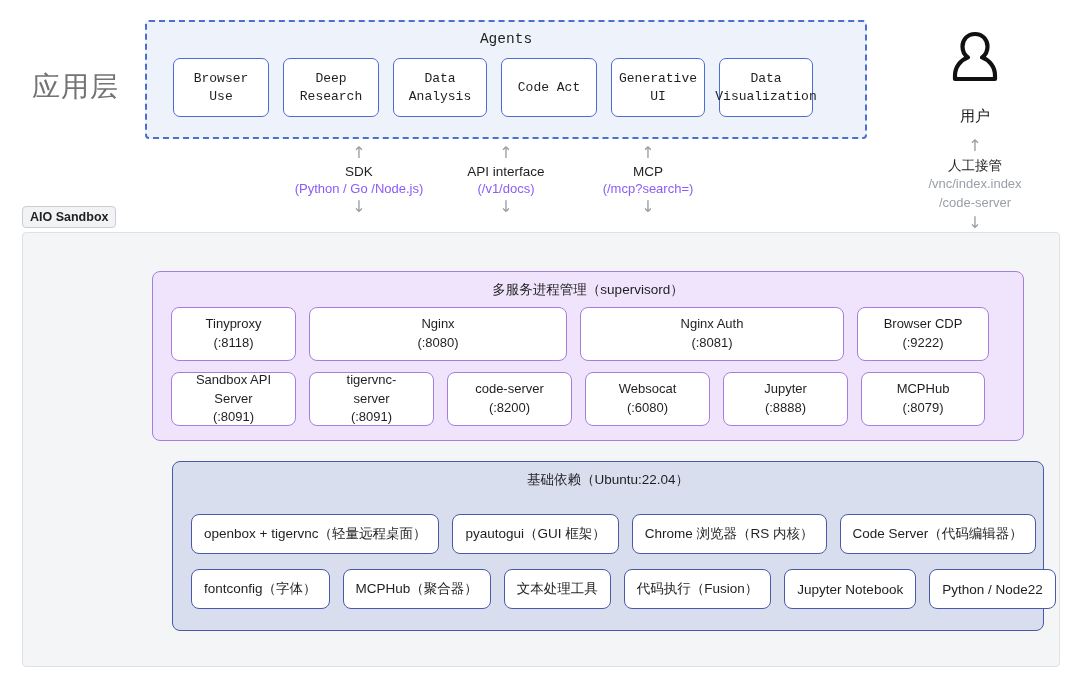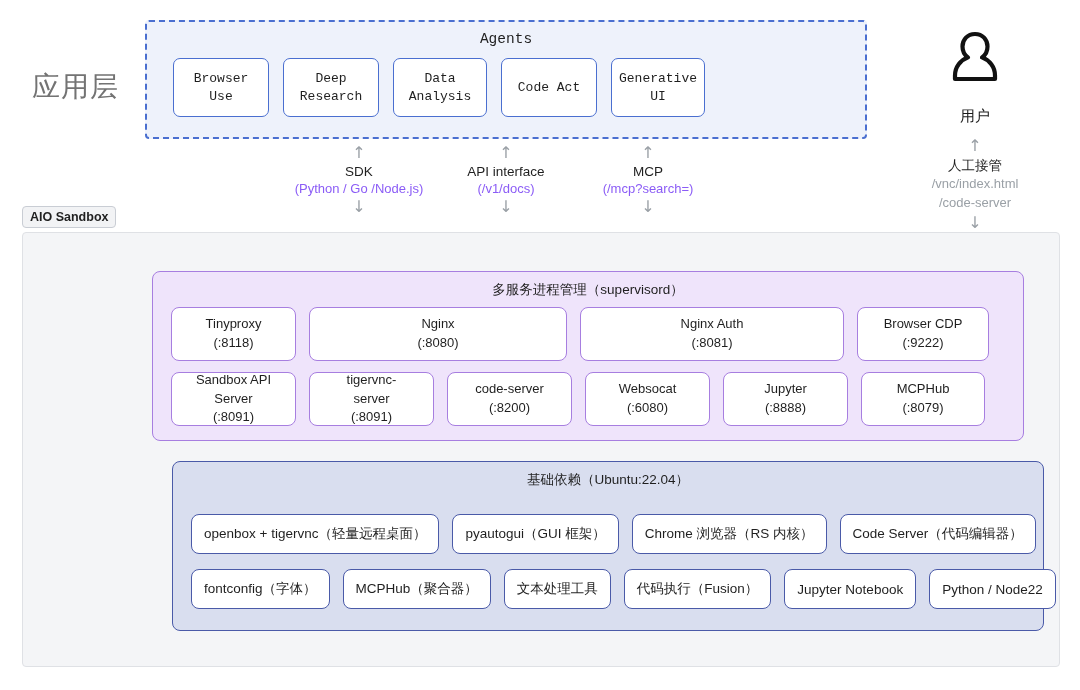--- a/index.html
+++ b/index.html
@@ -213,20 +213,21 @@
   <div class="layer-label" id="label-base">基础层</div>
 
   <div id="agents-box">
     <div id="agents-title">Agents</div>
     <div id="agents-row">
       <div class="agent-chip w1">Browser Use</div>
       <div class="agent-chip w1">Deep Research</div>
       <div class="agent-chip w2">Data Analysis</div>
       <div class="agent-chip w1">Code Act</div>
       <div class="agent-chip w2">Generative UI</div>
+      <div class="agent-chip w2">Data Visualization</div>
     </div>
   </div>
 
   <div class="connector" id="conn-0">
     <div class="arrow up">↑</div>
     <div class="c-main">SDK</div>
     <div class="c-sub">(Python / Go /Node.js)</div>
     <div class="arrow down">↓</div>
   </div>
   <div class="connector" id="conn-1">
@@ -244,21 +245,21 @@
 
   <div id="user-block">
     <div id="user-icon">
       <svg width="48" height="58" viewBox="0 0 48 58" aria-hidden="true">
         <path d="M24 4 C16.5 4 11.5 9.5 11.5 16.5 C11.5 21.2 13.7 25.2 17 27.4 C9.5 30.2 4 36.8 4 45.5 L4 49 L44 49 L44 45.5 C44 36.8 38.5 30.2 31 27.4 C34.3 25.2 36.5 21.2 36.5 16.5 C36.5 9.5 31.5 4 24 4 Z" fill="none" stroke="#111111" stroke-width="4.2" stroke-linejoin="round"></path>
       </svg>
     </div>
     <div id="user-name">用户</div>
     <div id="user-arrow-up">↑</div>
     <div id="user-handover">人工接管</div>
-    <div class="user-path">/vnc/index.html</div>
+    <div class="user-path">/vnc/index.index</div>
     <div class="user-path">/code-server</div>
     <div id="user-arrow-down">↓</div>
   </div>
 
   <div id="sandbox-badge">AIO Sandbox</div>
   <div id="sandbox-box">
 
     <div id="service-box">
       <div id="service-title">多服务进程管理（supervisord）</div>
 

